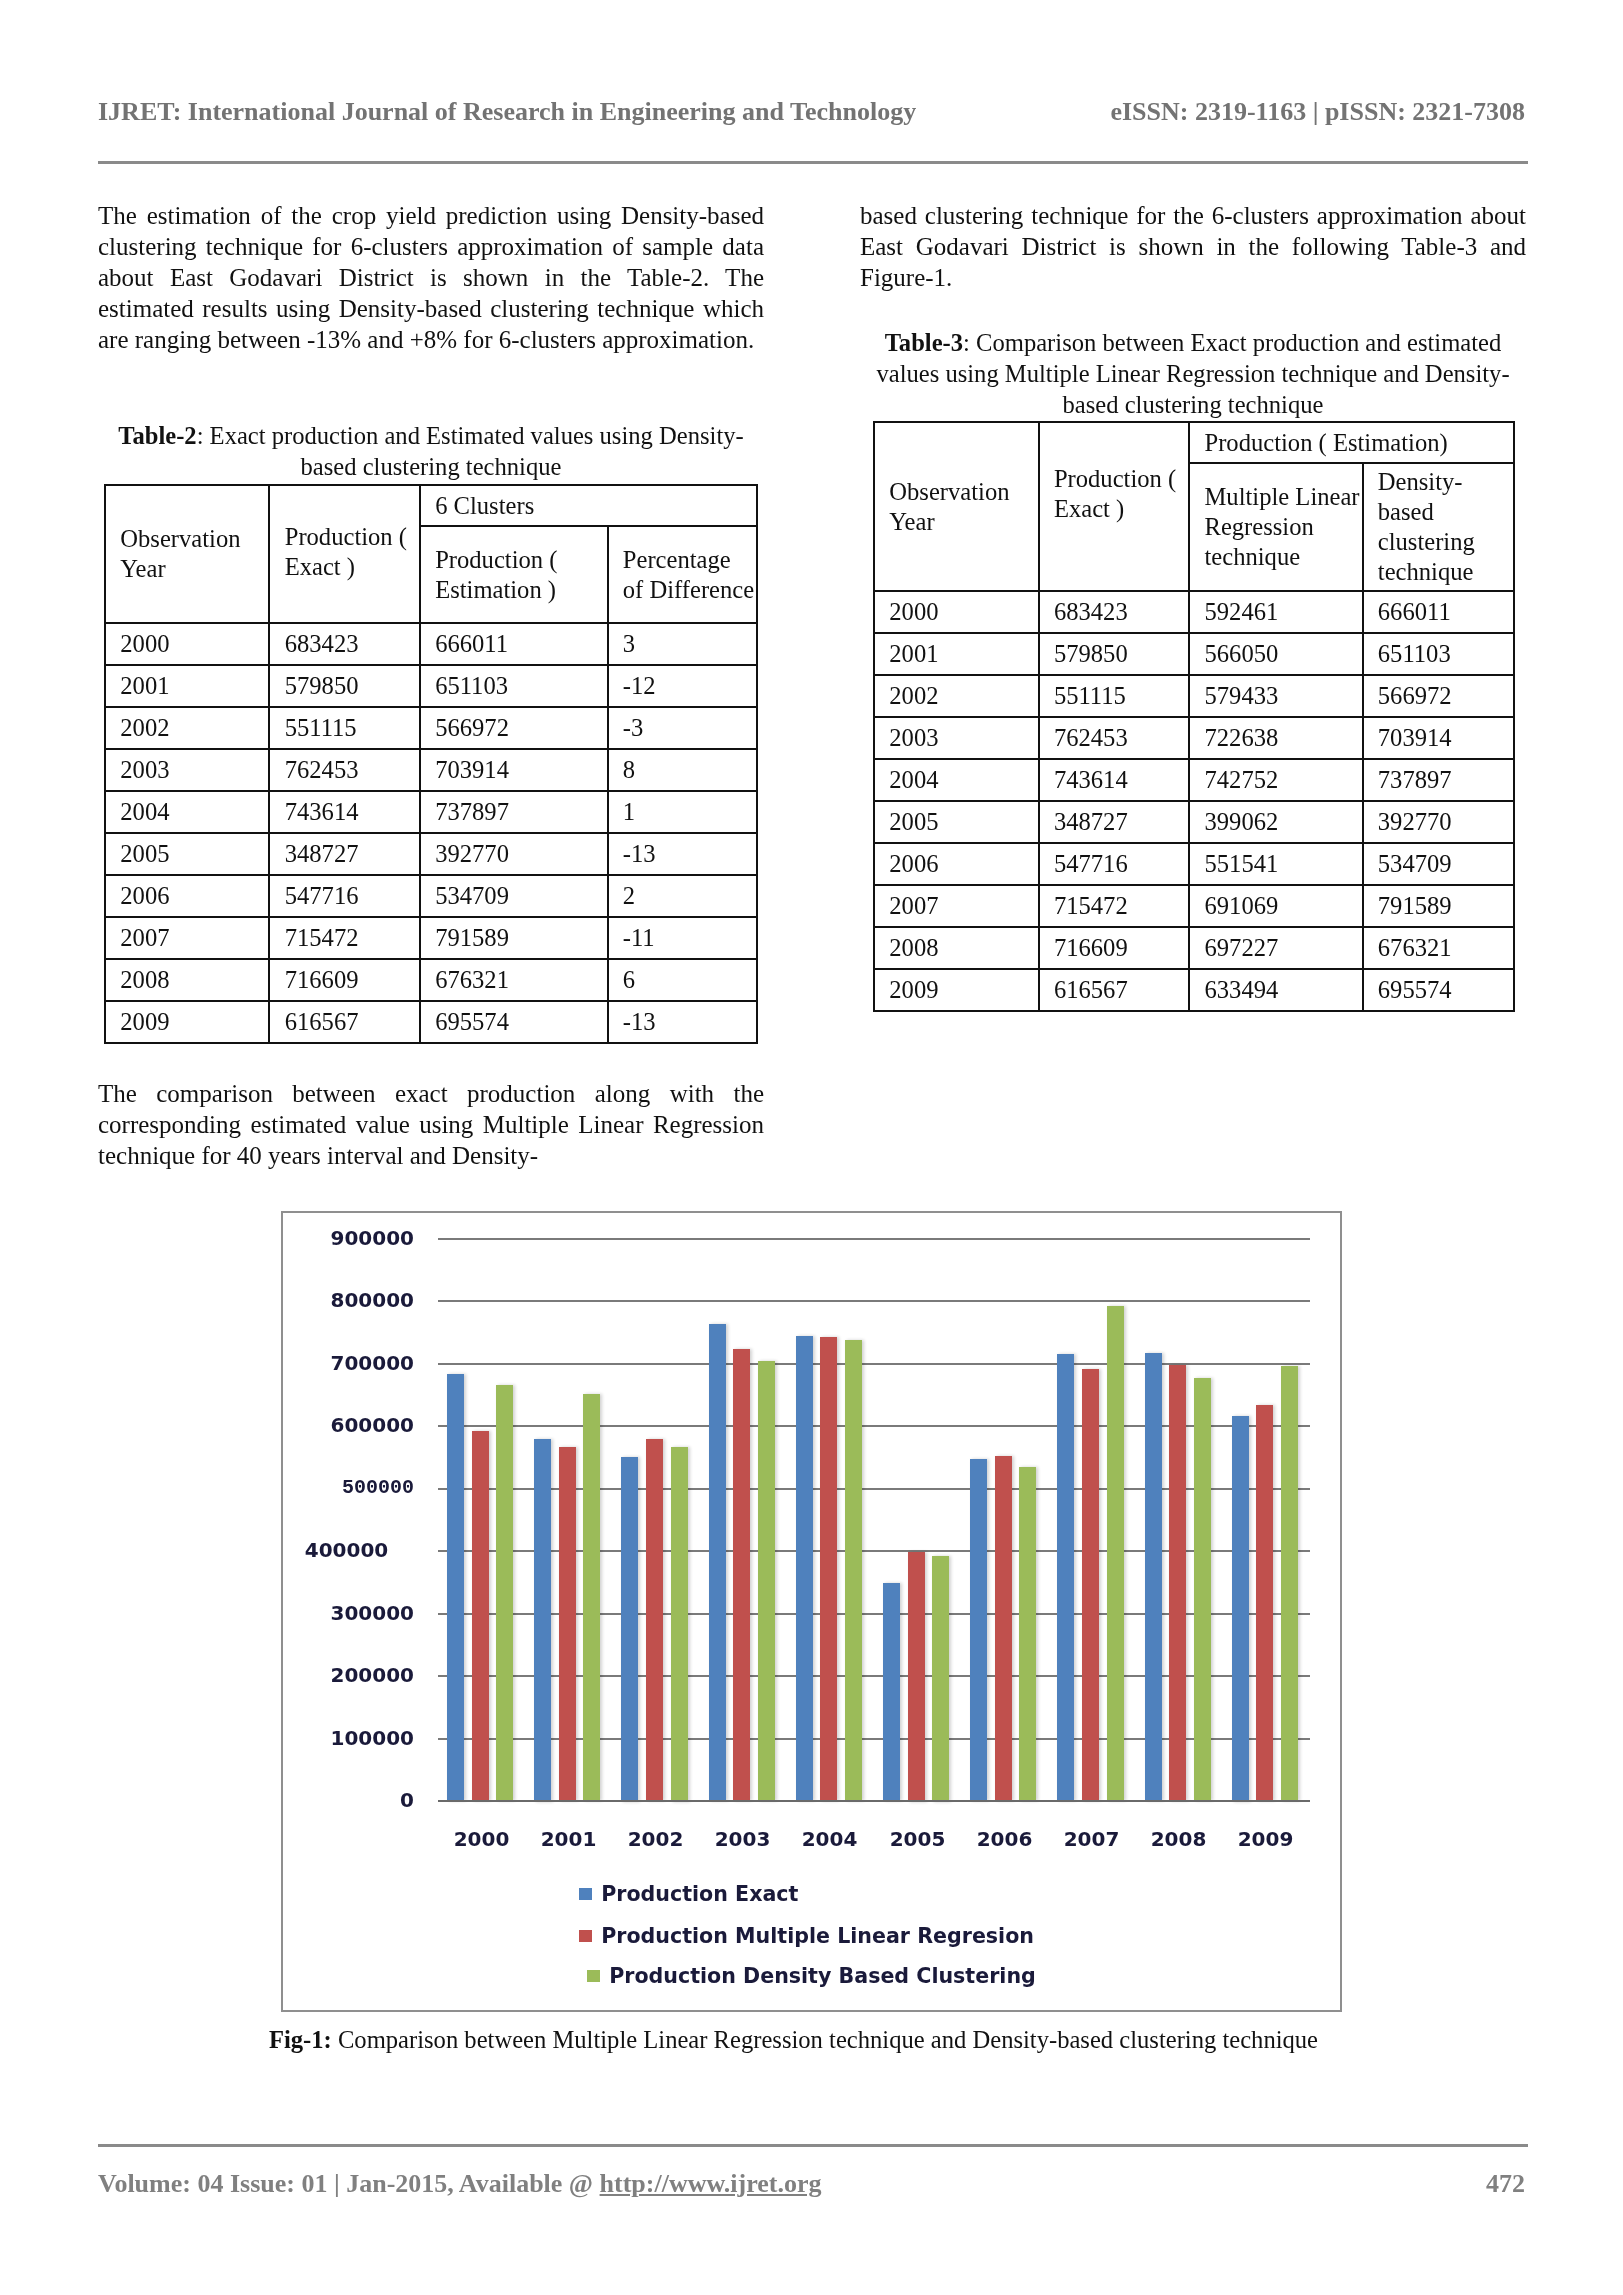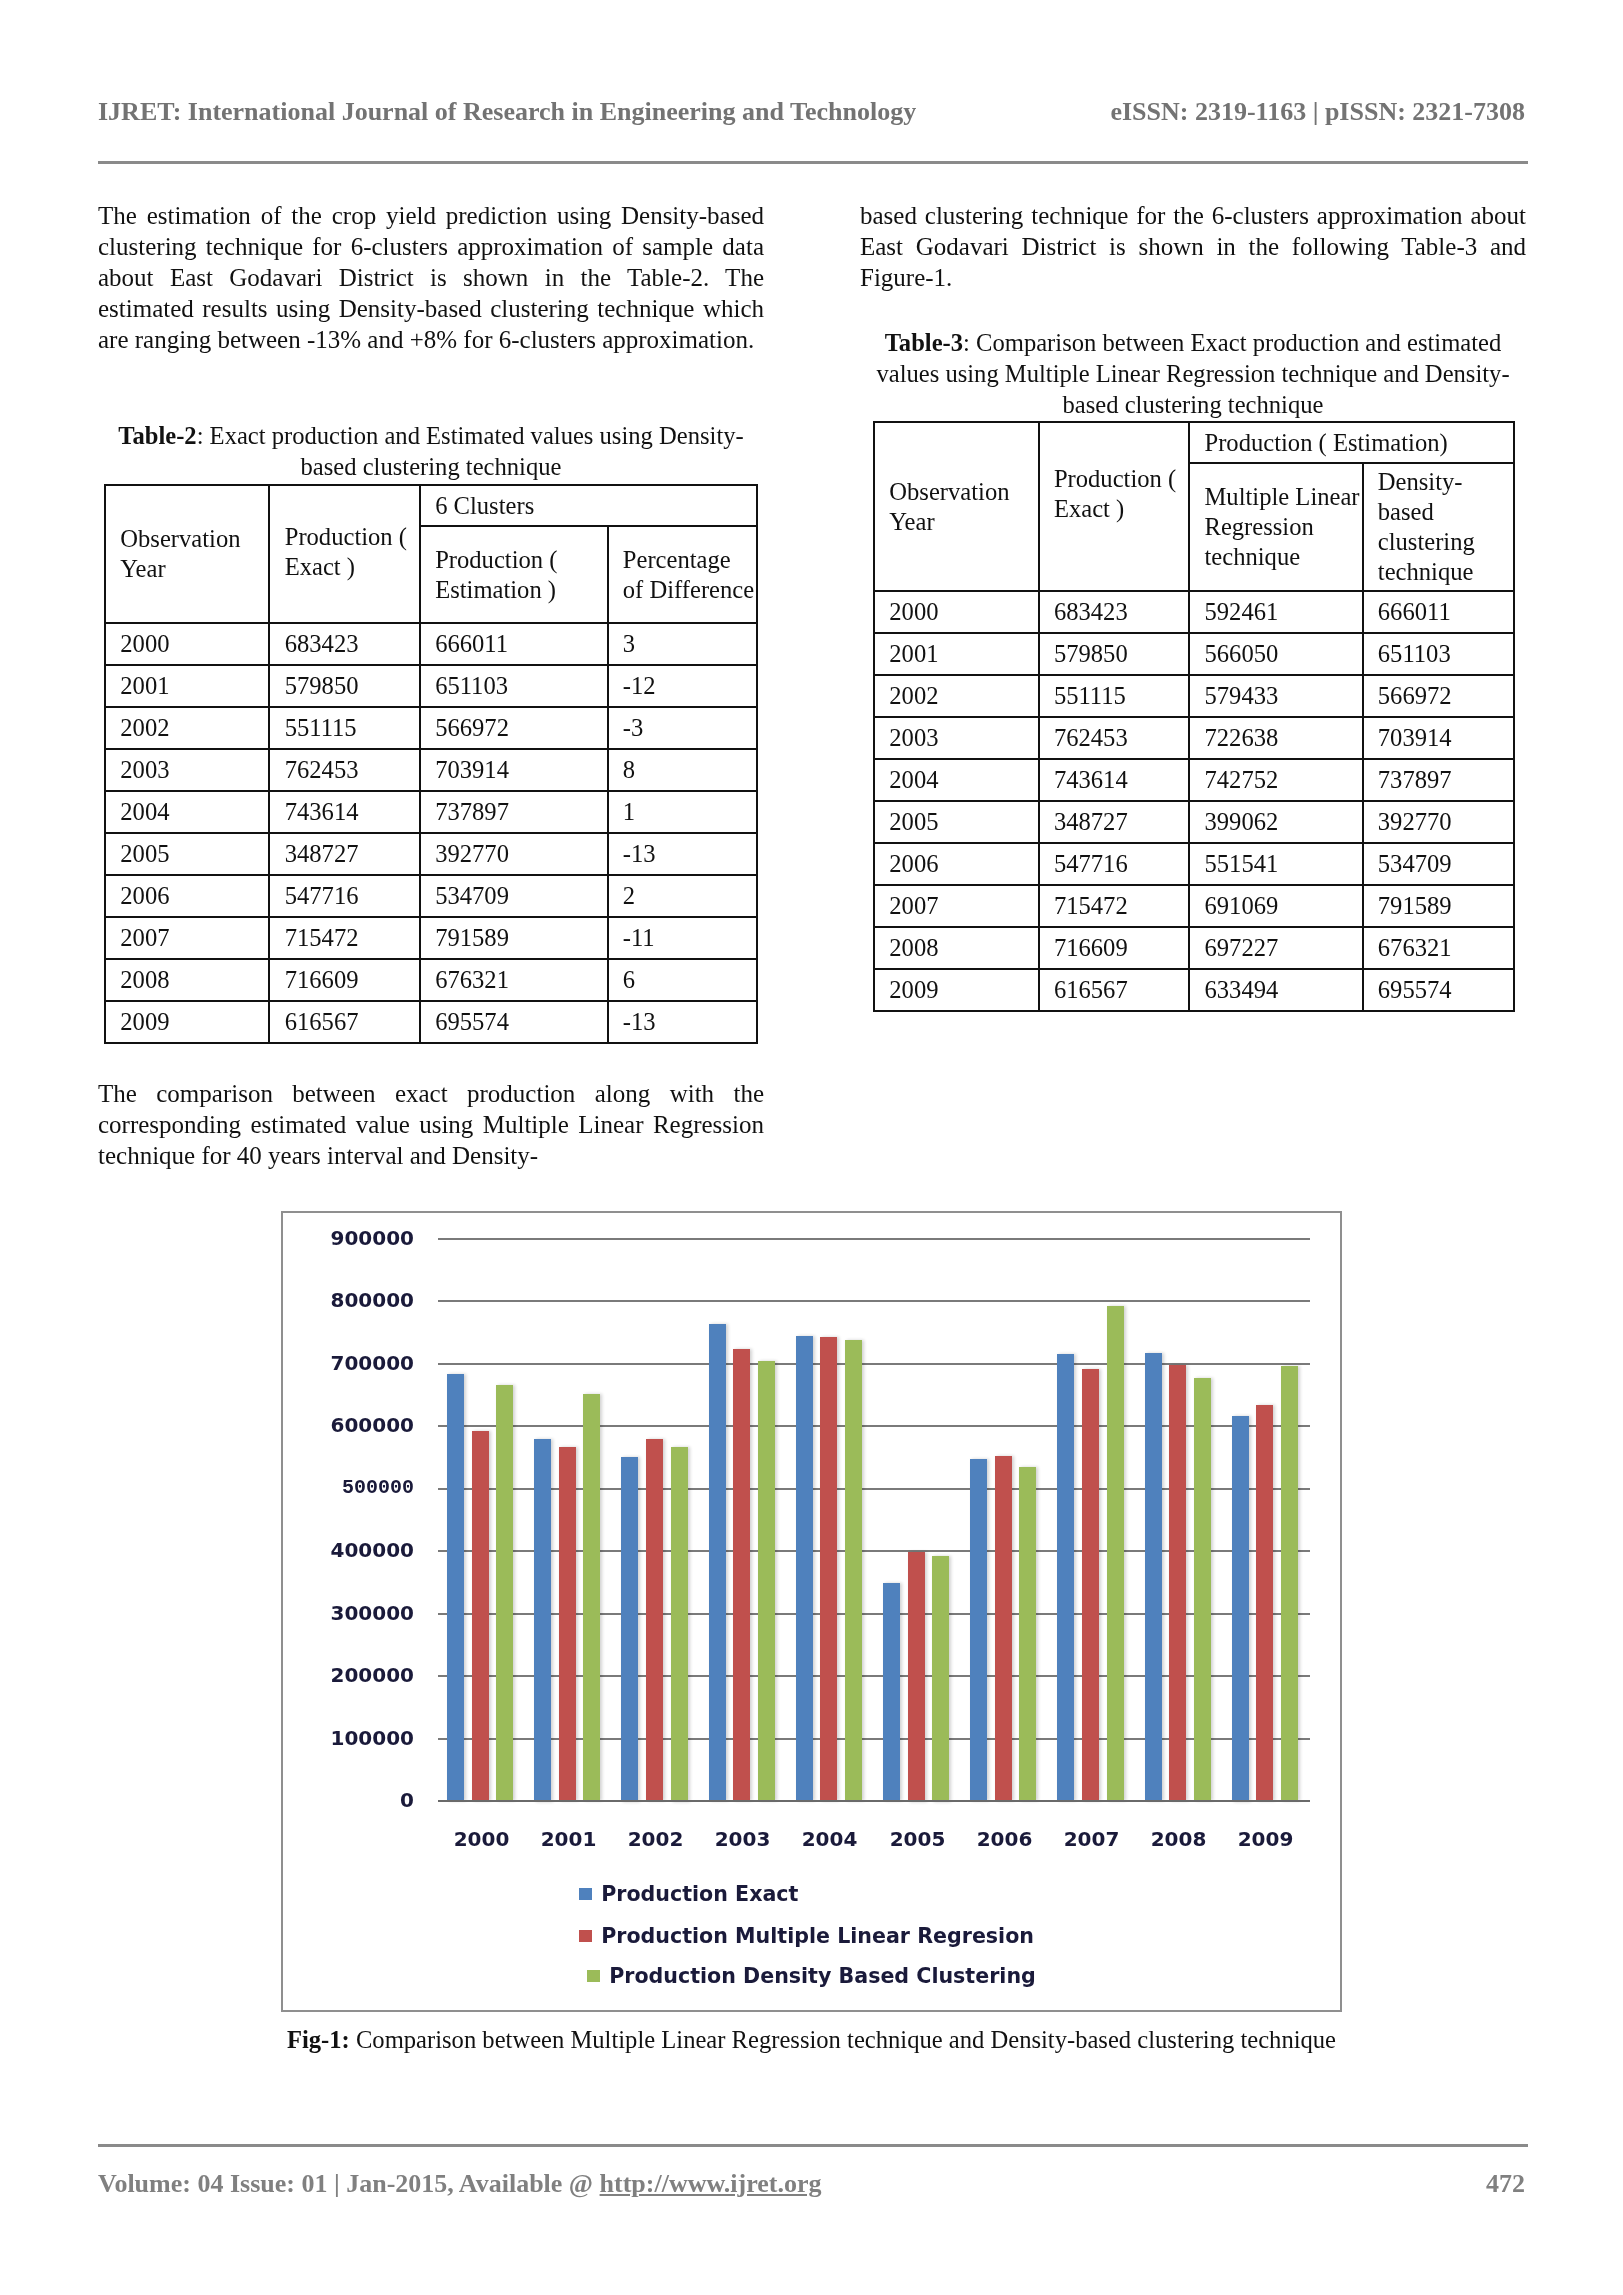--- a/index.html
+++ b/index.html
@@ -226,21 +226,21 @@
   <div id="chart-inner" style="position:absolute; left:0; top:0; width:1056px; height:796px;">
       <div class="gridline" style="left: 155px; width: 872px; top: 587px;"></div>
       <div class="ytick" style="left: -4px; top: 575px;">0</div>
       <div class="gridline" style="left: 155px; width: 872px; top: 525px;"></div>
       <div class="ytick" style="left: -4px; top: 513px;">100000</div>
       <div class="gridline" style="left: 155px; width: 872px; top: 462px;"></div>
       <div class="ytick" style="left: -4px; top: 450px;">200000</div>
       <div class="gridline" style="left: 155px; width: 872px; top: 400px;"></div>
       <div class="ytick" style="left: -4px; top: 388px;">300000</div>
       <div class="gridline" style="left: 155px; width: 872px; top: 337px;"></div>
-      <div class="ytick" style="left: -4px; top: 325px;">400000</div>
+      <div class="ytick" style="left: -4px; top: 325px; text-align: center;">400000</div>
       <div class="gridline" style="left: 155px; width: 872px; top: 275px;"></div>
       <div class="ytick" style="left: -4px; top: 263px; font-family: Liberation Mono, monospace;">500000</div>
       <div class="gridline" style="left: 155px; width: 872px; top: 212px;"></div>
       <div class="ytick" style="left: -4px; top: 200px;">600000</div>
       <div class="gridline" style="left: 155px; width: 872px; top: 150px;"></div>
       <div class="ytick" style="left: -4px; top: 138px;">700000</div>
       <div class="gridline" style="left: 155px; width: 872px; top: 87px;"></div>
       <div class="ytick" style="left: -4px; top: 75px;">800000</div>
       <div class="gridline" style="left: 155px; width: 872px; top: 24.6px;"></div>
       <div class="ytick" style="left: -4px; top: 12.7px;">900000</div>
@@ -293,21 +293,21 @@
         <span>Production Multiple Linear Regresion</span>
       </div>
       <div class="legend-item" style="left: 296px; top: 751px; padding-left: 8px;">
         <span class="legend-swatch" style="background: rgb(155, 187, 89);"></span>
         <span>Production Density Based Clustering</span>
       </div>
       <div class="gridline" style="left: 155px; width: 872px; top: 587px; background: rgb(106, 106, 106);"></div>
     </div>
 </div>
 
-<div class="abs caption" style="left:98px; top:2024px; width:1427px;">
+<div class="abs caption" style="left:80px; top:2024px; width:1427px;">
   <b>Fig-1:</b><span> Comparison between Multiple Linear Regression technique and Density-based clustering technique</span>
 </div>
 
 <div class="hrule" style="top:2144px;"></div>
 <div class="abs footer">
   <span class="left"><span>Volume: 04 Issue: 01 | Jan-2015, Available @ </span><a>http://www.ijret.org</a></span>
   <span class="right">472</span>
 </div>
 
 

